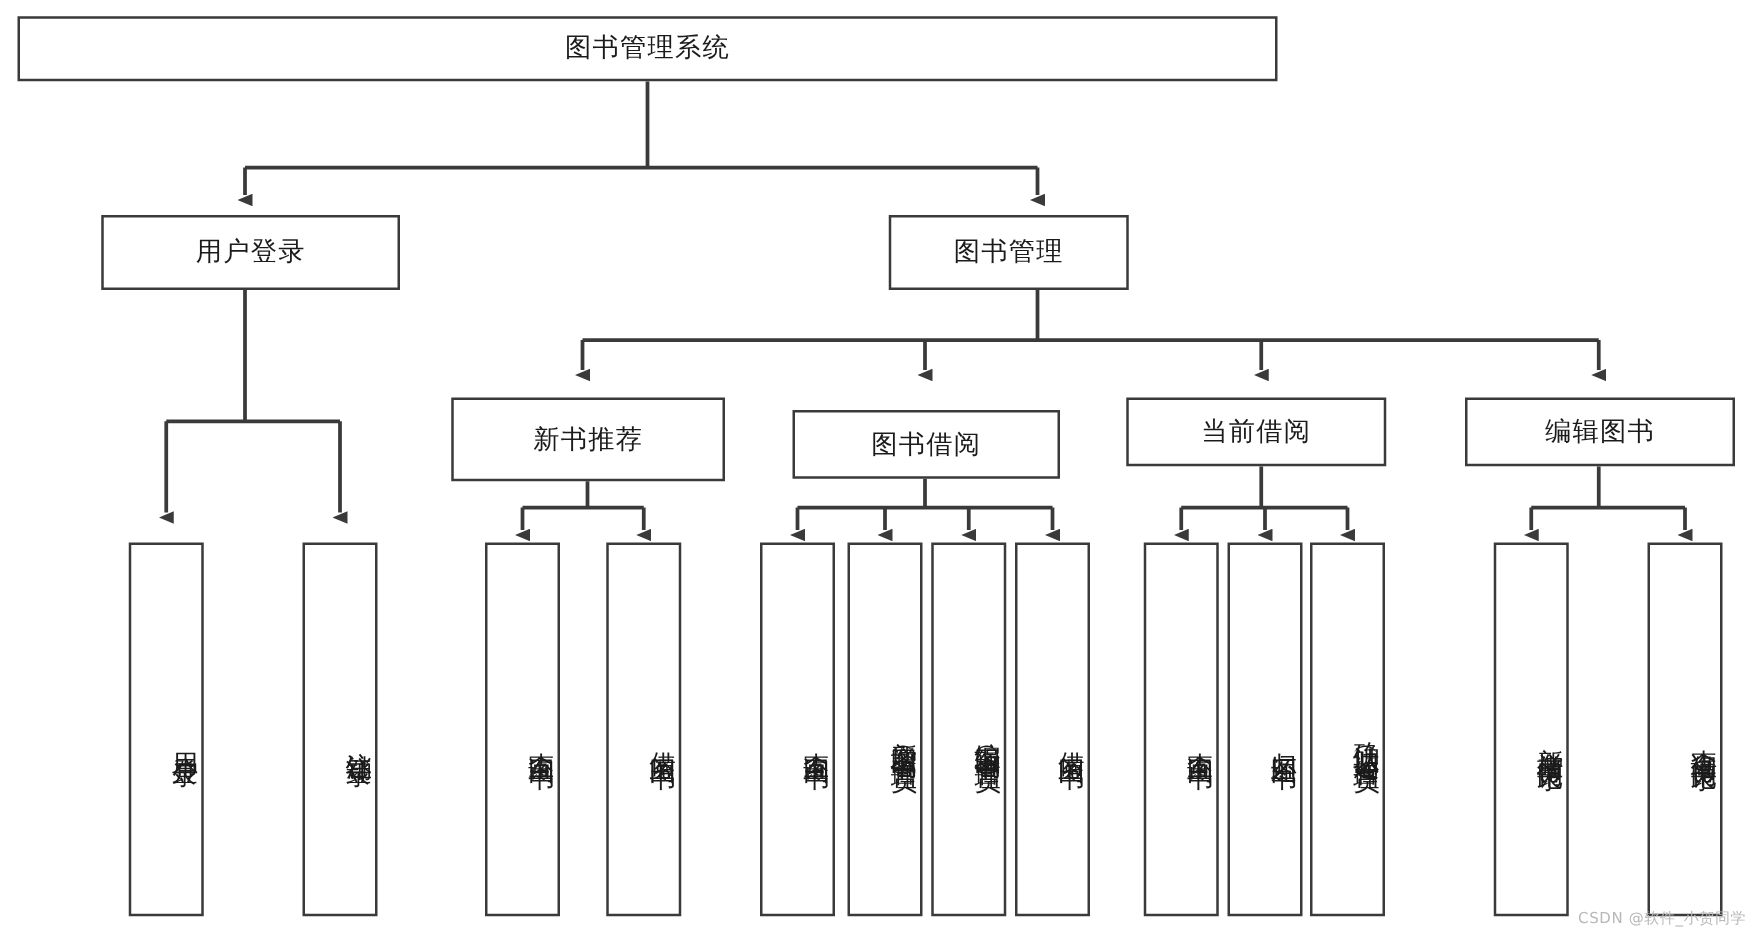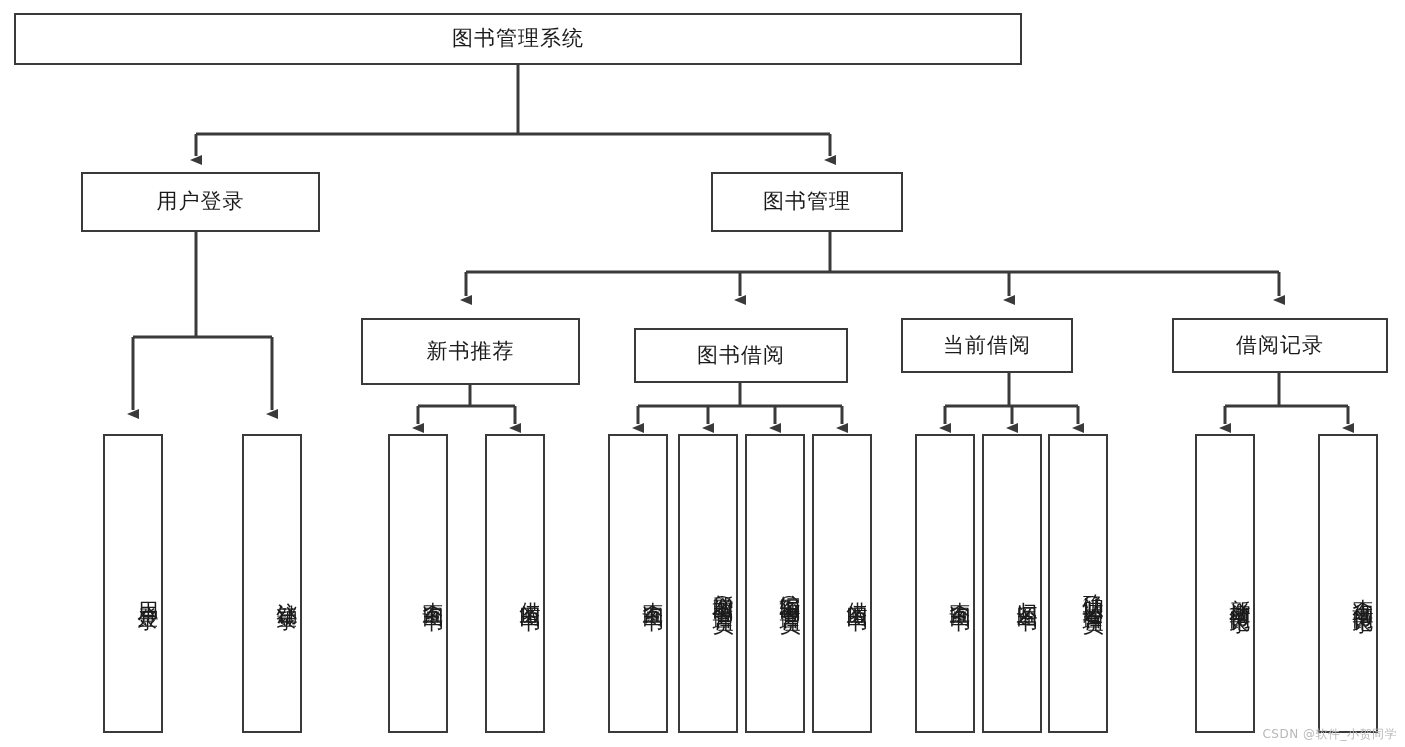--- a/index.html
+++ b/index.html
@@ -86,25 +86,25 @@
   <div class="node h" style="left:711px;top:172px;width:192px;height:60px;">
     <span class="txt">图书管理</span>
   </div>
 
   <div class="node h" style="left:361px;top:318px;width:219px;height:67px;">
     <span class="txt">新书推荐</span>
   </div>
   <div class="node h" style="left:634px;top:318px;width:214px;height:55px;margin-top:10px;">
     <span class="txt">图书借阅</span>
   </div>
-  <div class="node h" style="left:901px;top:318px;width:172px;height:55px;">
+  <div class="node h" style="left:901px;top:318px;width:208px;height:55px;">
     <span class="txt">当前借阅</span>
   </div>
   <div class="node h" style="left:1172px;top:318px;width:216px;height:55px;">
-    <span class="txt">借阅记录</span>
+    <span class="txt">编辑图书</span>
   </div>
 
   <div class="node v" style="left:103px;top:434px;width:60px;height:299px;">
     <span class="txt">用户登录</span>
   </div>
   <div class="node v" style="left:242px;top:434px;width:60px;height:299px;">
     <span class="txt">注销登录</span>
   </div>
 
   <div class="node v" style="left:388px;top:434px;width:60px;height:299px;">

